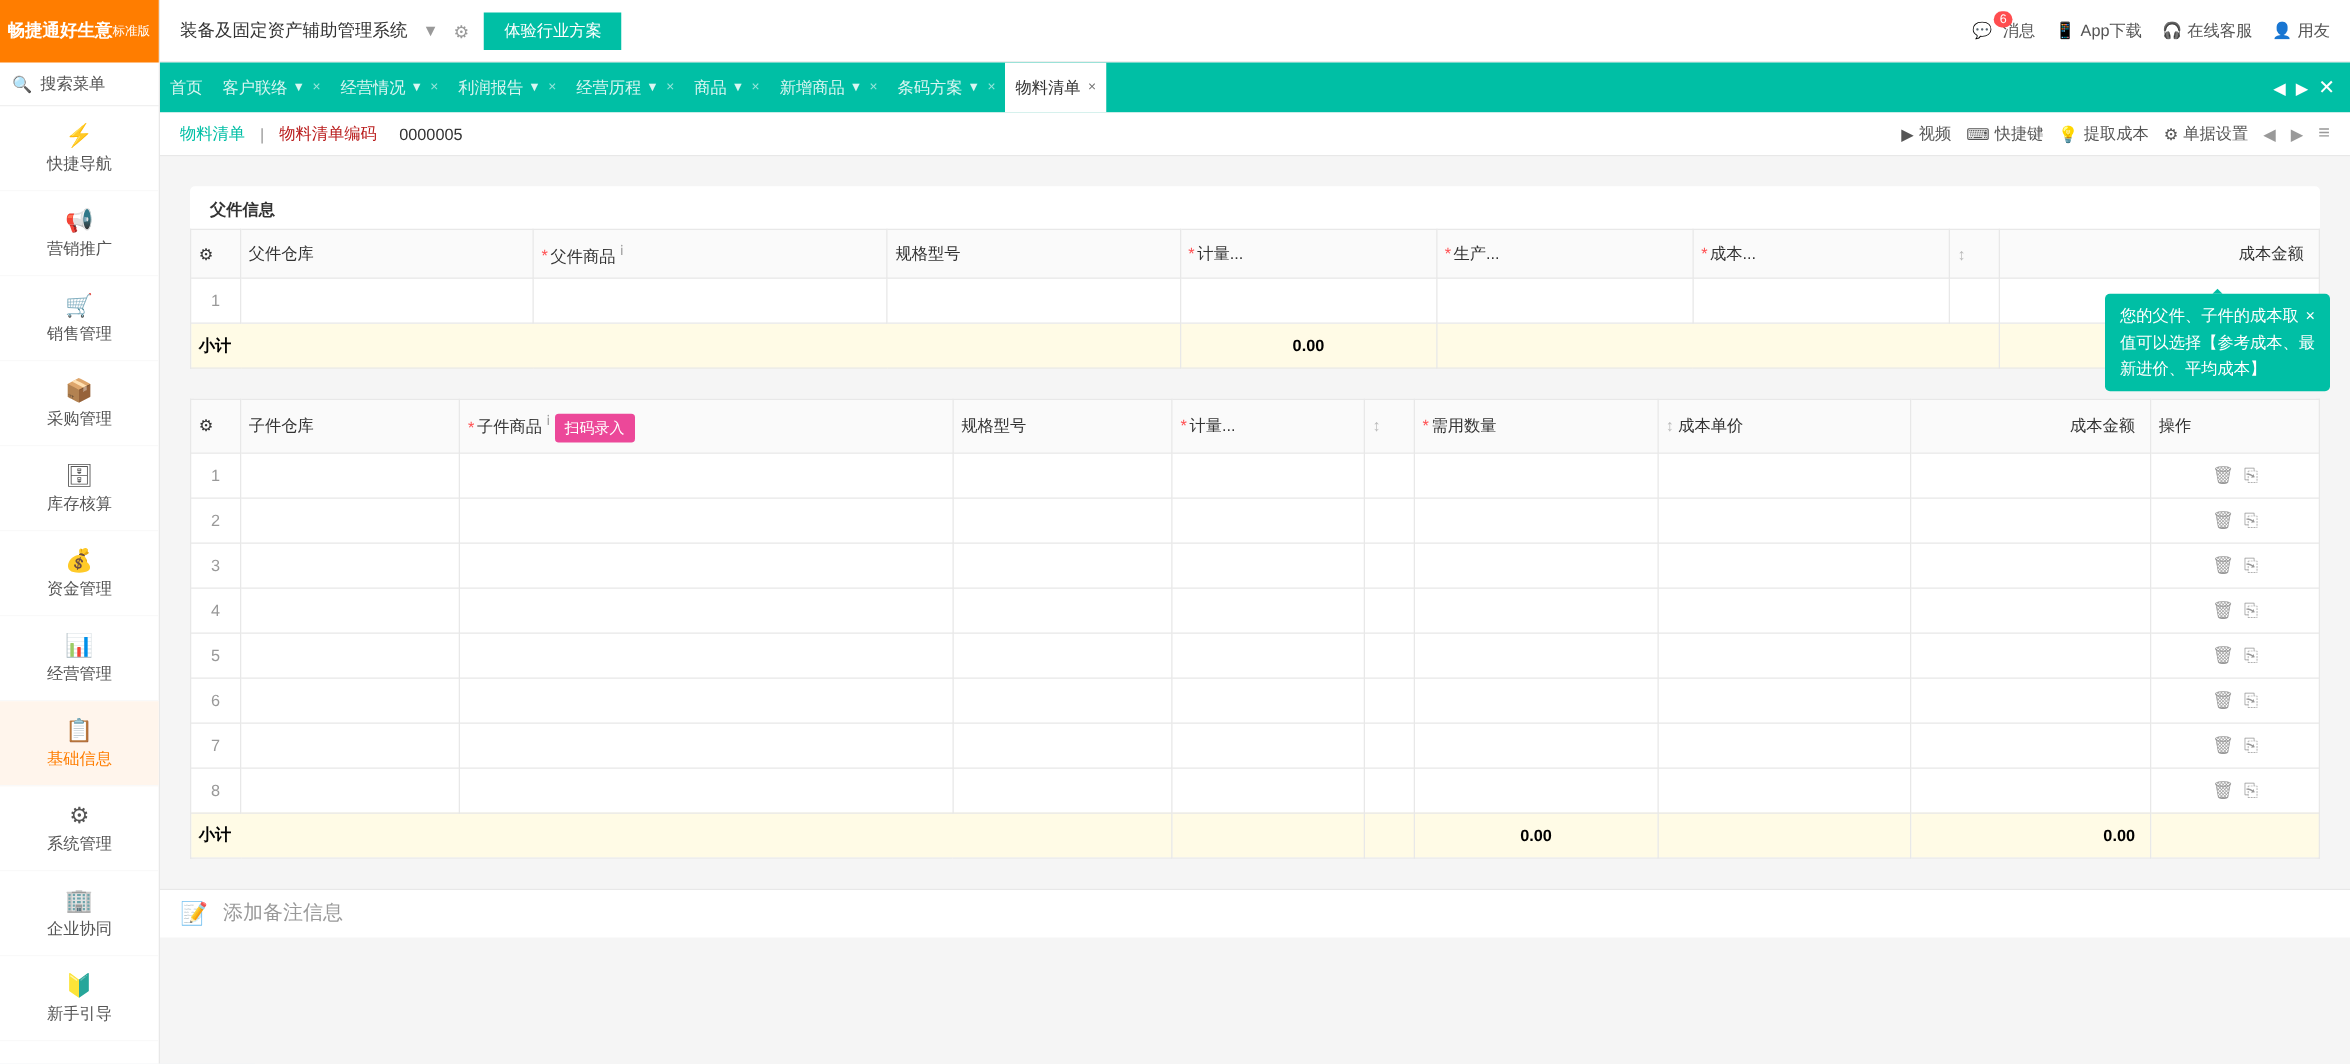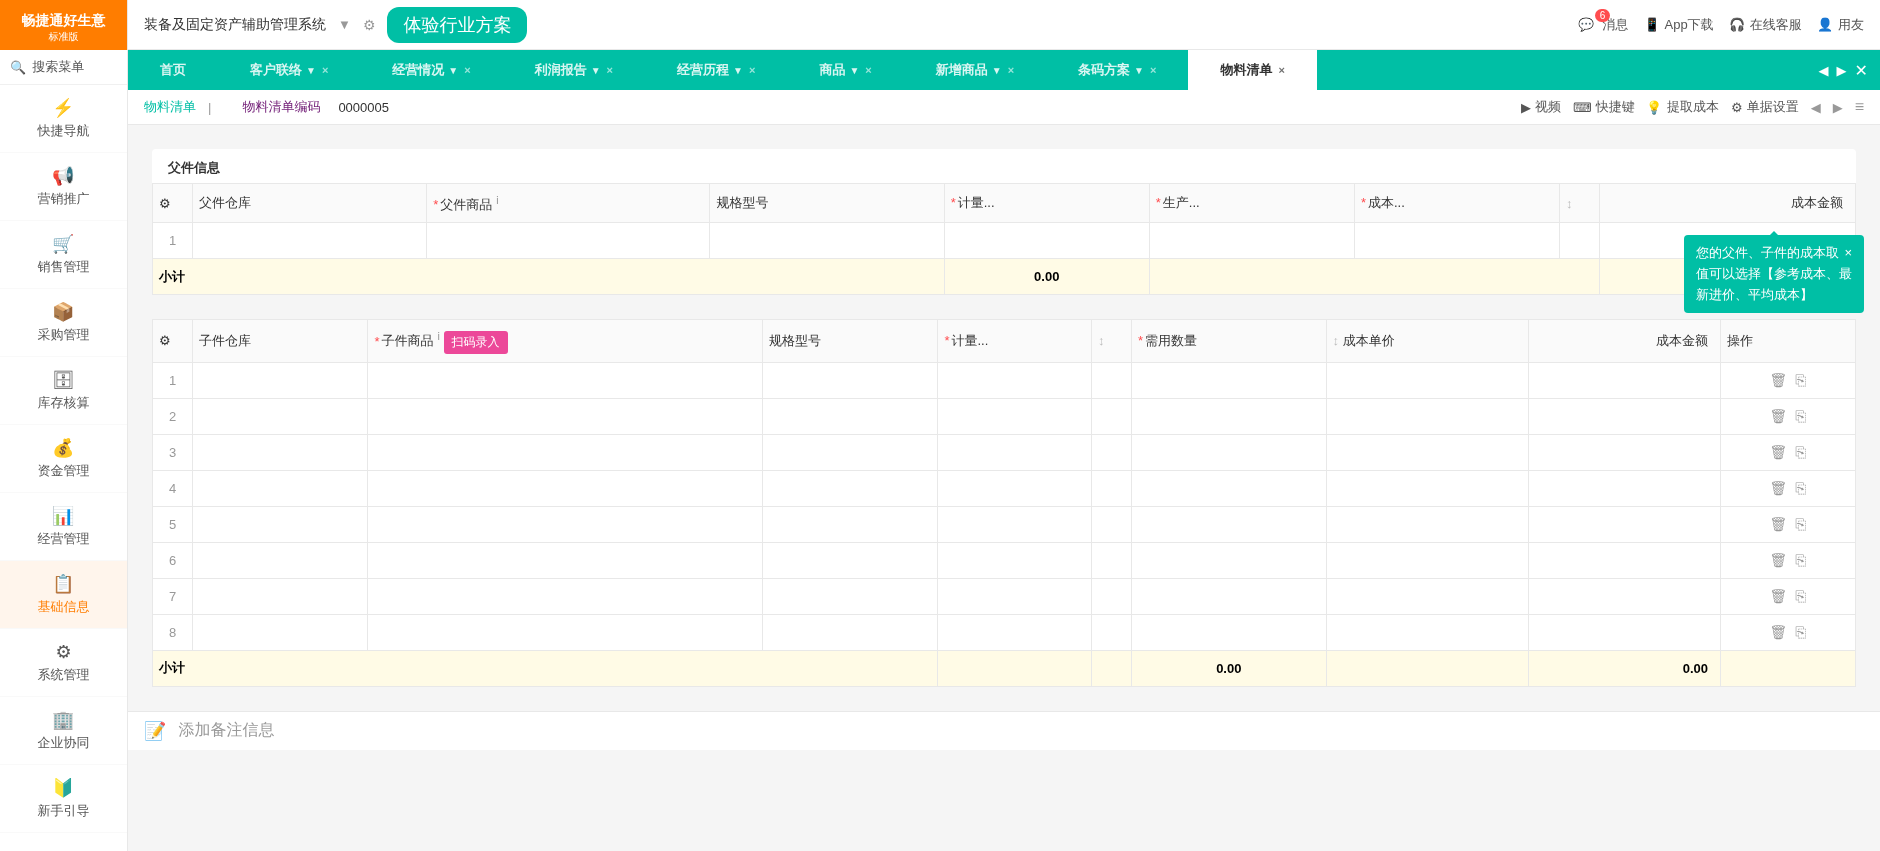--- a/index.html
+++ b/index.html
@@ -12,22 +12,22 @@
       display: flex;
       flex-direction: column;
       border-right: 1px solid #e8e8e8;
       flex-shrink: 0;
     }
     .sidebar-logo {
       background: #ff7d00;
       height: 50px;
       display: flex;
       align-items: center;
-      justify-content: flex-end;
-      flex-direction: column;
+      justify-content: flex-start;
+      flex-direction: row;
       padding: 6px;
     }
     .sidebar-logo .logo-text {
       color: #fff;
       font-size: 14px;
       font-weight: bold;
     }
     .sidebar-logo .logo-sub {
       color: #fff;
       font-size: 10px;
@@ -79,23 +79,23 @@
     }
     .header-title {
       font-size: 14px;
       color: #333;
     }
     .header-btn {
       background: #00bfa5;
       color: #fff;
       border: none;
       padding: 6px 16px;
-      border-radius: 12px;
-      cursor: pointer;
-      font-size: 18px;
+      border-radius: 0;
+      cursor: pointer;
+      font-size: 13px;
     }
     .header-right {
       display: flex;
       align-items: center;
       gap: 16px;
       color: #555;
     }
     .header-right-item {
       display: flex;
       align-items: center;
@@ -118,27 +118,26 @@
       display: flex;
       align-items: center;
       height: 40px;
       padding: 0 0 0 0;
       overflow: hidden;
     }
     .nav-tab {
       height: 40px;
       display: flex;
       align-items: center;
-      padding: 0 32px;
+      padding: 0 8px;
       color: rgba(255,255,255,0.85);
       cursor: pointer;
       white-space: nowrap;
       font-size: 13px;
       position: relative;
-      font-weight: bold;
     }
     .nav-tab.active { background: #fff; color: #333; }
     .nav-tab .close-x {
       margin-left: 6px;
       font-size: 11px;
       opacity: 0.7;
     }
     .nav-tab .arrow {
       margin-left: 4px;
       font-size: 10px;
@@ -443,21 +442,21 @@
       <span style="color:#fff; cursor:pointer; padding:4px;">▶</span>
       <span style="color:#fff; cursor:pointer; padding:4px; font-size:16px;">✕</span>
     </div>
   </div>
 
   <div class="page-content" style="position:relative;">
 
     <div class="breadcrumb-bar">
       <span class="breadcrumb-item">物料清单</span>
       <span class="breadcrumb-sep">|</span>
-      <span style="color:#701a75;margin-left:19px;">物料清单编码</span>
+      <span style="color:#b91c1c;">物料清单编码</span>
       <span style="color:#333; font-weight:500; margin-left:6px;">0000005</span>
       <div class="breadcrumb-actions">
         <div class="breadcrumb-action">
           <span>▶</span>
           <span>视频</span>
         </div>
         <div class="breadcrumb-action">
           <span>⌨</span>
           <span>快捷键</span>
         </div>

